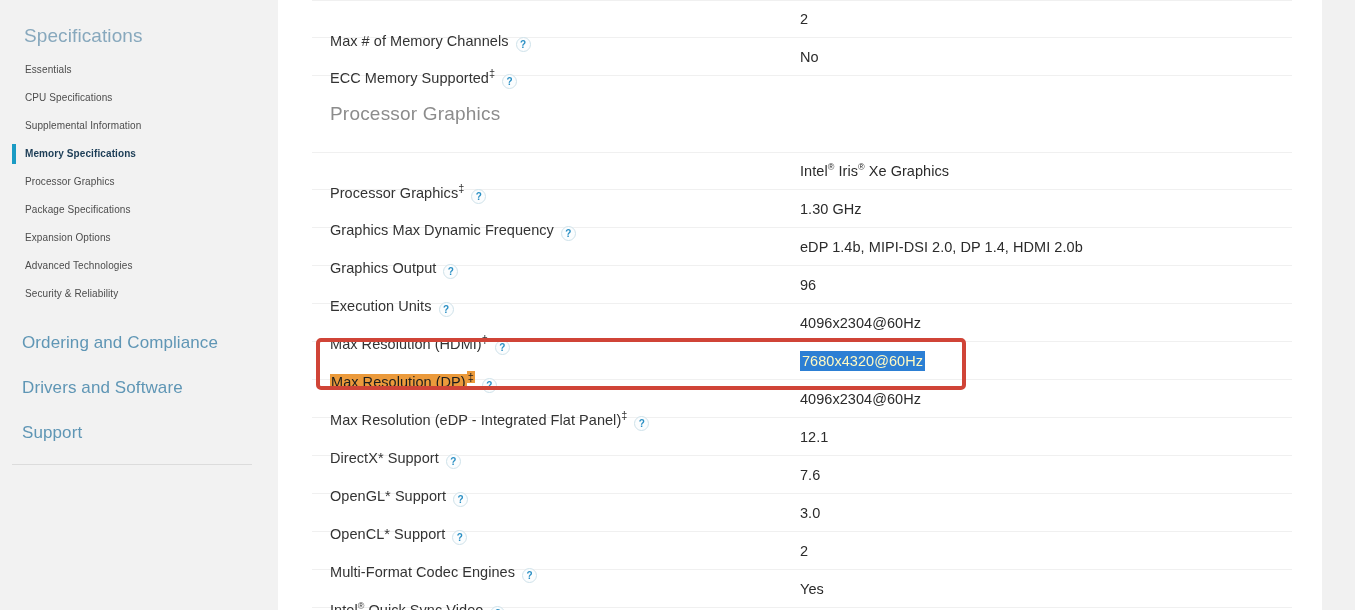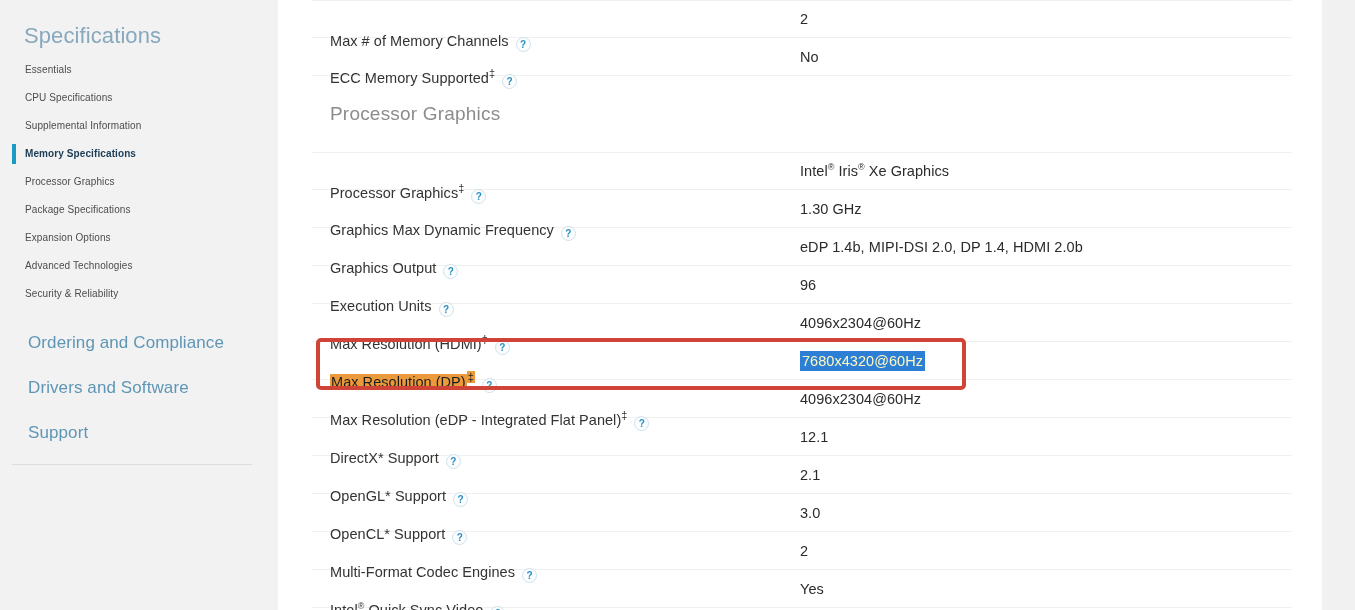--- a/index.html
+++ b/index.html
@@ -27,21 +27,21 @@
   #sidebar {
     position: absolute;
     left: 0; top: 0;
     width: 278px;
     height: 610px;
     background: #f2f2f2;
     padding-top: 22px;
   }
 
   .side-heading {
-    font-size: 22px;
+    font-size: 19px;
     color: #87a8bd;
     padding-left: 24px;
     line-height: 28px;
     margin-bottom: 6px;
     font-weight: 400;
     letter-spacing: .1px;
   }
 
   .side-link {
     font-size: 10px;
@@ -66,21 +66,21 @@
     width: 4px;
     height: 20px;
     background: #1a9bc4;
   }
 
   .side-group-gap { height: 20px; }
 
   .side-section {
     font-size: 17px;
     color: #5f96b5;
-    padding-left: 28px;
+    padding-left: 22px;
     line-height: 30px;
     margin-bottom: 15px;
     letter-spacing: .1px;
   }
 
   #side-divider {
     position: absolute;
     left: 12px;
     top: 464px;
     width: 240px;
@@ -265,21 +265,21 @@
           <div class="spec-row">
             <div class="spec-label"><span>Max Resolution (eDP - Integrated Flat Panel)</span><span class="dd">‡</span><span class="help">?</span></div>
             <div class="spec-value"><span>4096x2304@60Hz</span></div>
           </div>
           <div class="spec-row">
             <div class="spec-label"><span>DirectX* Support</span><span class="help">?</span></div>
             <div class="spec-value"><span>12.1</span></div>
           </div>
           <div class="spec-row">
             <div class="spec-label"><span>OpenGL* Support</span><span class="help">?</span></div>
-            <div class="spec-value"><span>2.1</span></div>
+            <div class="spec-value"><span>7.6</span></div>
           </div>
           <div class="spec-row">
             <div class="spec-label"><span>OpenCL* Support</span><span class="help">?</span></div>
             <div class="spec-value"><span>3.0</span></div>
           </div>
           <div class="spec-row">
             <div class="spec-label"><span>Multi-Format Codec Engines</span><span class="help">?</span></div>
             <div class="spec-value"><span>2</span></div>
           </div>
           <div class="spec-row">

